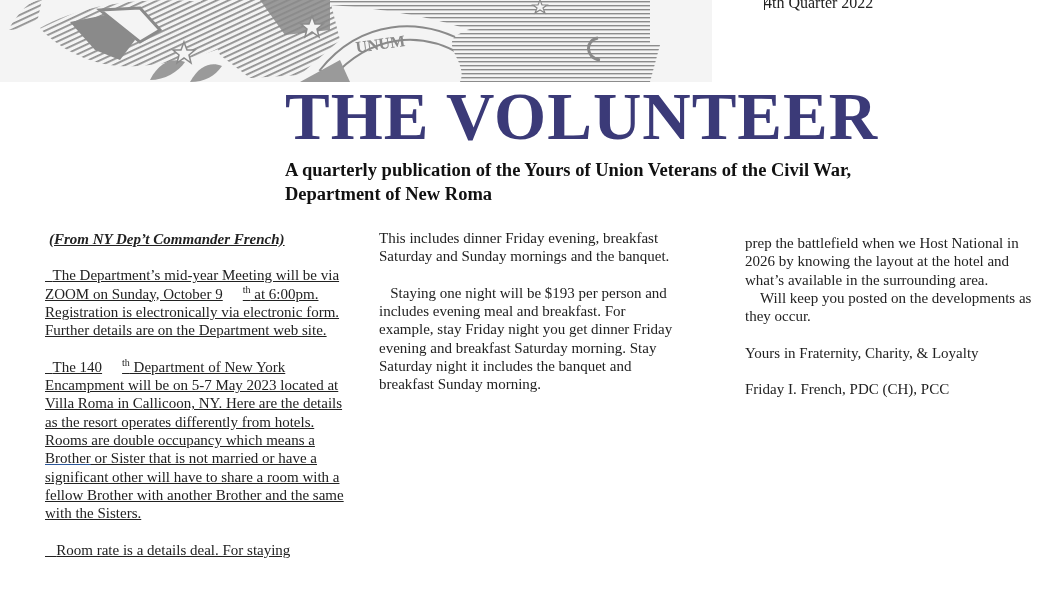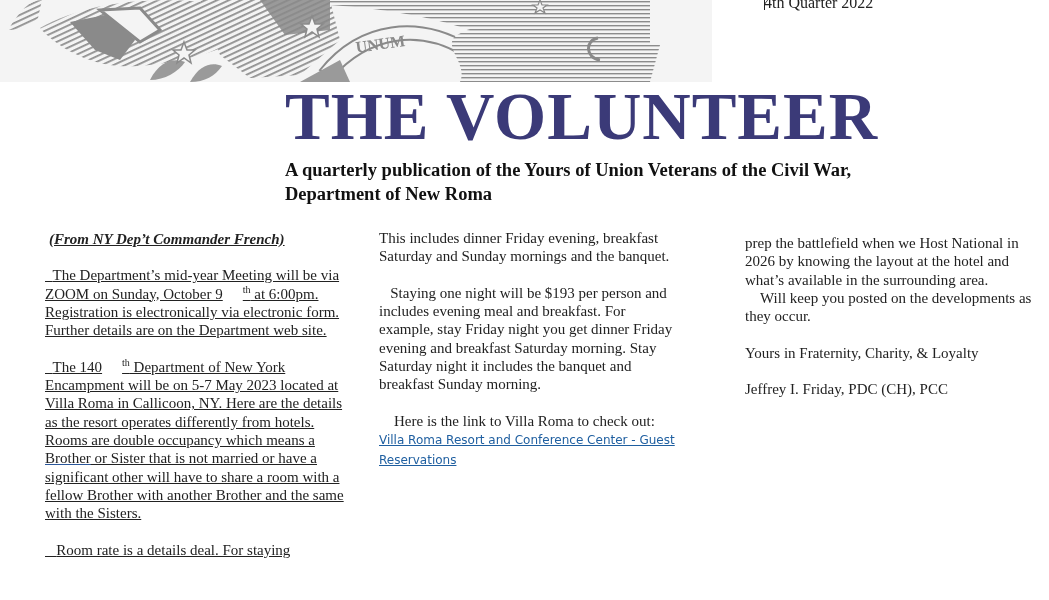--- a/index.html
+++ b/index.html
@@ -168,23 +168,22 @@
 <div class="column col1">
   <div class="byline">(From NY Dep’t Commander French)</div>
   <p class="para">&nbsp;&nbsp;<span>The Department’s mid-year Meeting will be via ZOOM on Sunday, October 9</span><sup>th</sup><span> at 6:00pm. Registration is electronically via electronic form. Further details are on the Department web site.</span></p>
   <p class="para">&nbsp;&nbsp;<span>The 140</span><sup>th</sup><span> Department of New York Encampment will be on 5-7 May 2023 located at Villa Roma in Callicoon, NY. Here are the details as the resort operates differently from hotels.  Rooms are double occupancy which means a </span><span class="underline-wave">Brother</span><span> or Sister that is not married or have a significant other will have to share a room with a fellow Brother with another Brother and the same with the Sisters.</span></p>
   <p class="para">&nbsp;&nbsp;&nbsp;<span>Room rate is a details deal.  For staying</span></p>
 </div>
 
 <div class="column col2">
   <p class="para">This includes dinner Friday evening, breakfast Saturday and Sunday mornings and the banquet.</p>
   <p class="para">&nbsp;&nbsp;&nbsp;<span>Staying one night will be $193 per person and includes evening meal and breakfast. For example, stay Friday night you get dinner Friday evening and breakfast Saturday morning.  Stay Saturday night it includes the banquet and breakfast Sunday morning.</span></p>
-  <p class="para">&nbsp;&nbsp;&nbsp;&nbsp;<span>Here is the link to Villa Roma to check out:  </span><a class="link">Villa Roma Resort and Conference Center - Guest Reservations</a></p>
 </div>
 
 <div class="column col3">
   <p class="para tight">prep the battlefield when we Host National in 2026 by knowing the layout at the hotel and what’s available in the surrounding area.</p>
   <p class="para">&nbsp;&nbsp;&nbsp;&nbsp;<span>Will keep you posted on the developments as they occur.</span></p>
   <p class="para">Yours in Fraternity, Charity, &amp; Loyalty</p>
   <p class="para tight">
-    <span style="display:block">Jeffrey I. Friday, PDC (CH), PCC</span>
+    <span style="display:block">Friday I. French, PDC (CH), PCC</span>
   </p>
 </div>
 
 </body></html>

